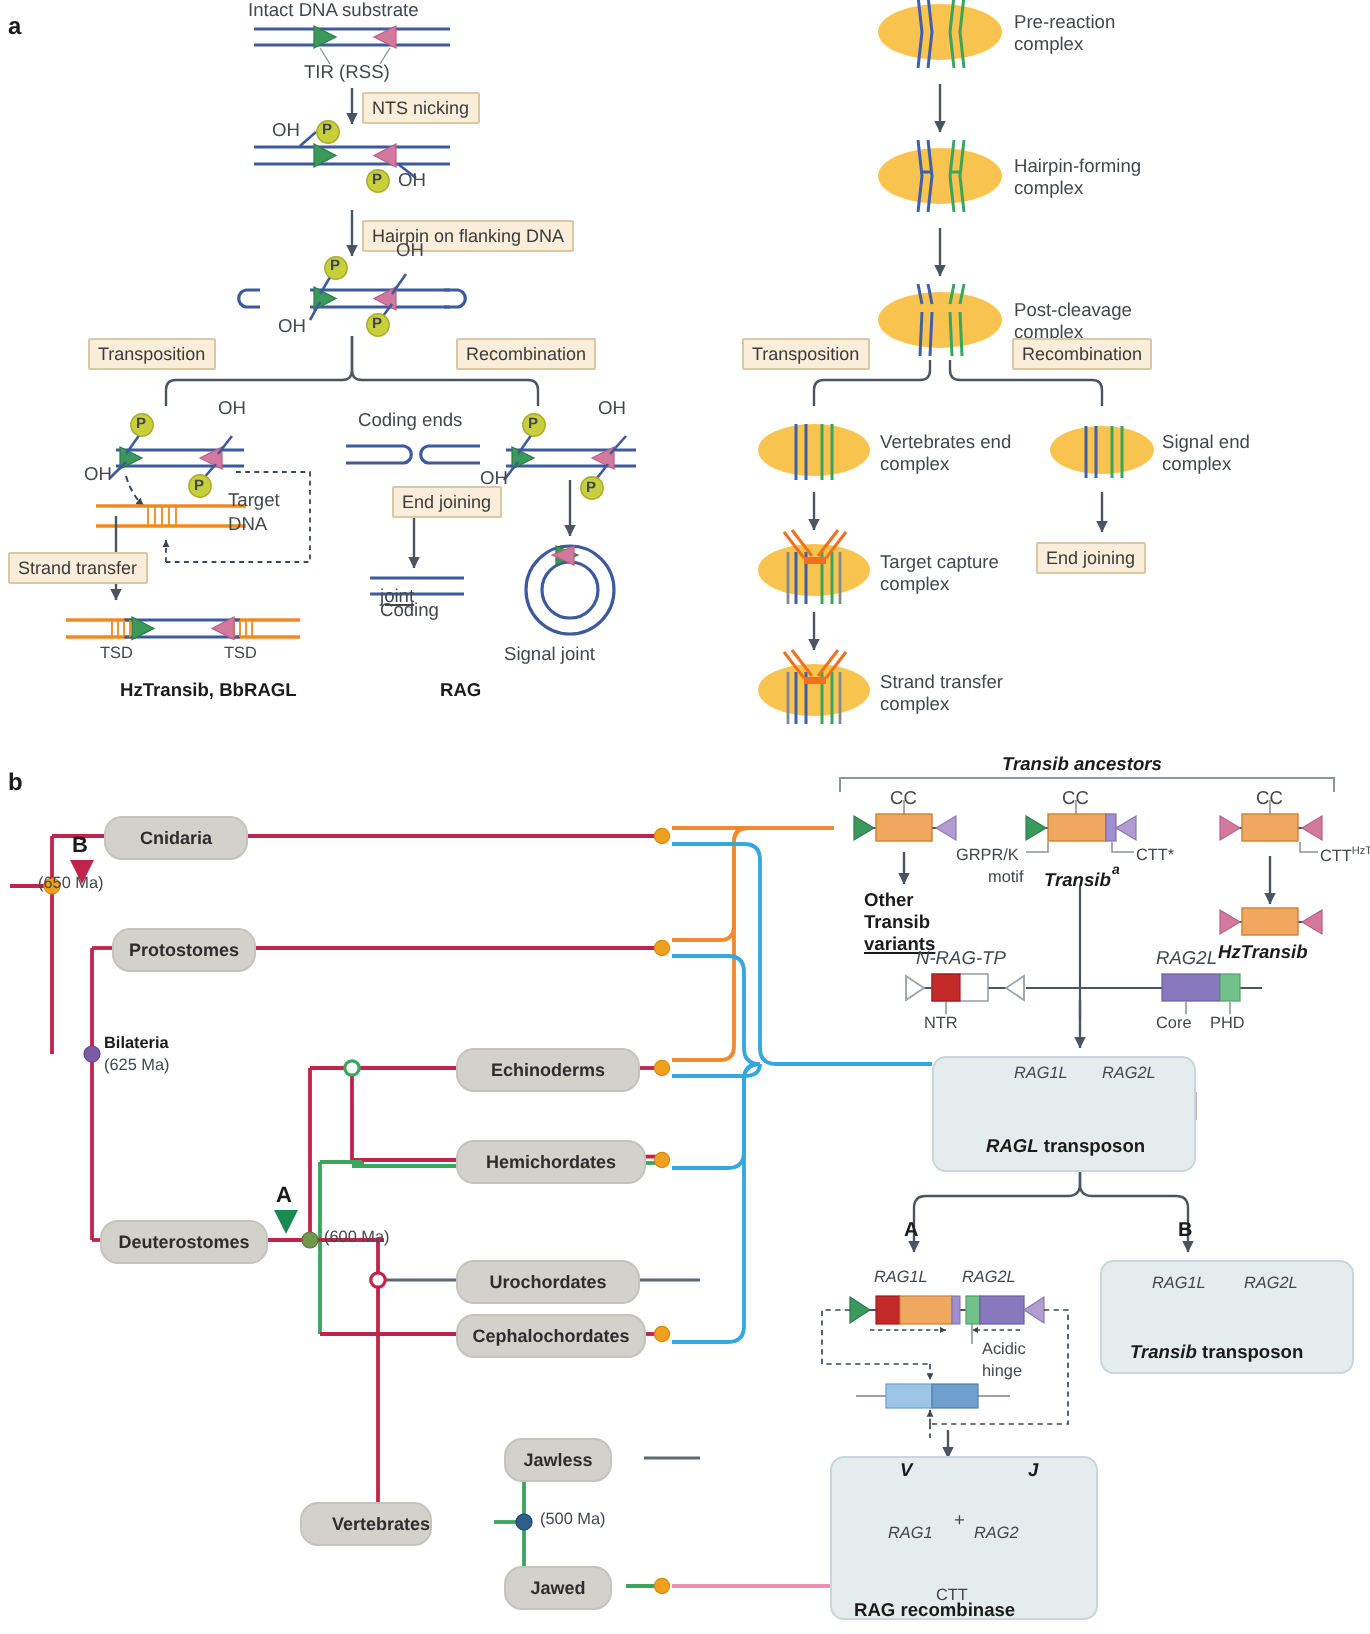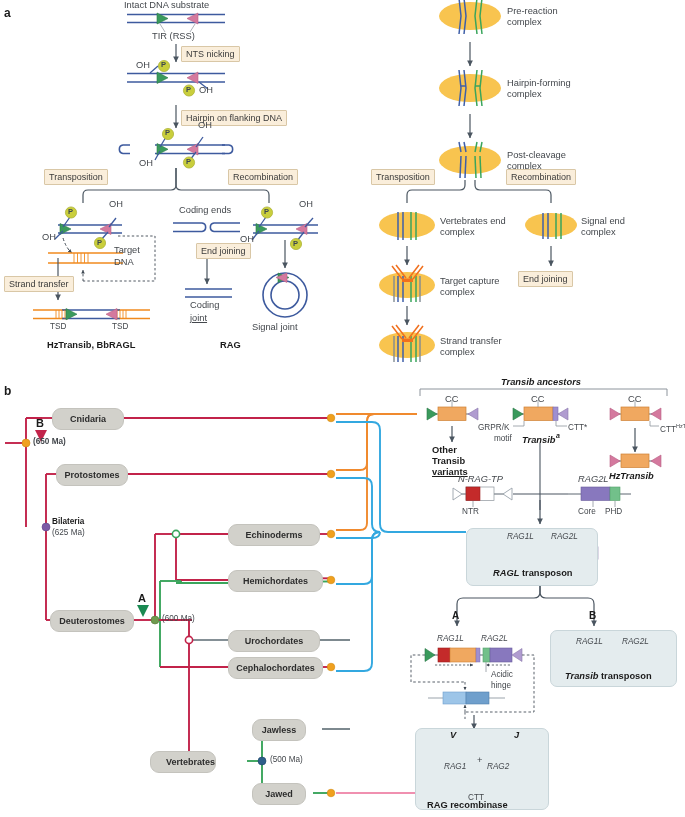--- a/index.html
+++ b/index.html
@@ -573,28 +573,28 @@
   <div class="lbl boxlbl" style="left:44px;top:169px;">Transposition</div>
   <div class="lbl boxlbl" style="left:228px;top:169px;">Recombination</div>
 
   <div class="lbl txt" style="left:109px;top:199px;">OH</div>
   <div class="lbl txt" style="left:42px;top:232px;">OH</div>
   <div class="lbl txt" style="left:114px;top:245px;">Target</div>
   <div class="lbl txt" style="left:114px;top:257px;">DNA</div>
   <div class="lbl boxlbl" style="left:4px;top:276px;">Strand transfer</div>
   <div class="lbl txt-sm" style="left:50px;top:322px;">TSD</div>
   <div class="lbl txt-sm" style="left:112px;top:322px;">TSD</div>
-  <div class="lbl txt bold" style="left:47px;top:340px;text-align:center;">HzTransib, BbRAGL</div>
+  <div class="lbl txt bold" style="left:60px;top:340px;text-align:center;">HzTransib, BbRAGL</div>
 
   <div class="lbl txt" style="left:179px;top:205px;">Coding ends</div>
   <div class="lbl txt" style="left:299px;top:199px;">OH</div>
   <div class="lbl txt" style="left:240px;top:234px;">OH</div>
   <div class="lbl boxlbl" style="left:196px;top:243px;">End joining</div>
   <div class="lbl txt" style="left:190px;top:300px;">Coding</div>
-  <div class="lbl txt" style="left:190px;top:313px;text-decoration:underline;">joint</div>
+  <div class="lbl txt" style="left:190px;top:293px;text-decoration:underline;">joint</div>
   <div class="lbl txt" style="left:252px;top:322px;">Signal joint</div>
   <div class="lbl txt bold" style="left:220px;top:340px;">RAG</div>
 
   <div class="lbl" style="left:161px;top:61px;font-size:7.5px;font-weight:bold;color:#3c4650;">P</div>
   <div class="lbl" style="left:186px;top:86px;font-size:7.5px;font-weight:bold;color:#3c4650;">P</div>
   <div class="lbl" style="left:165px;top:129px;font-size:7.5px;font-weight:bold;color:#3c4650;">P</div>
   <div class="lbl" style="left:186px;top:158px;font-size:7.5px;font-weight:bold;color:#3c4650;">P</div>
   <div class="lbl" style="left:68px;top:208px;font-size:7.5px;font-weight:bold;color:#3c4650;">P</div>
   <div class="lbl" style="left:97px;top:238.5px;font-size:7.5px;font-weight:bold;color:#3c4650;">P</div>
   <div class="lbl" style="left:264px;top:208px;font-size:7.5px;font-weight:bold;color:#3c4650;">P</div>
@@ -619,21 +619,21 @@
 
   <div class="lbl txt" style="left:581px;top:216px;">Signal end</div>
   <div class="lbl txt" style="left:581px;top:227px;">complex</div>
   <div class="lbl boxlbl" style="left:518px;top:271px;">End joining</div>
 
   <div class="lbl panel-letter" style="left:4px;top:385px;">b</div>
 
   <div class="lbl txt bold" style="left:36px;top:417px;font-size:11px;">B</div>
   <div class="lbl txt bold" style="left:138px;top:592px;font-size:11px;">A</div>
 
-  <div class="lbl txt-sm" style="left:33px;top:437px;font-weight:bold;">(650 Ma)</div>
+  <div class="lbl txt-sm" style="left:19px;top:437px;">(650 Ma)</div>
   <div class="lbl txt-sm bold" style="left:52px;top:517px;">Bilateria</div>
   <div class="lbl txt-sm" style="left:52px;top:528px;">(625 Ma)</div>
   <div class="lbl txt-sm" style="left:162px;top:614px;">(600 Ma)</div>
   <div class="lbl txt-sm" style="left:270px;top:755px;">(500 Ma)</div>
 
   <div class="lbl txt bold ital" style="left:501px;top:377px;">Transib ancestors</div>
 
   <div class="lbl txt" style="left:445px;top:394px;">CC</div>
   <div class="lbl txt bold" style="left:432px;top:445px;">Other</div>
   <div class="lbl txt bold" style="left:432px;top:456px;">Transib</div>

